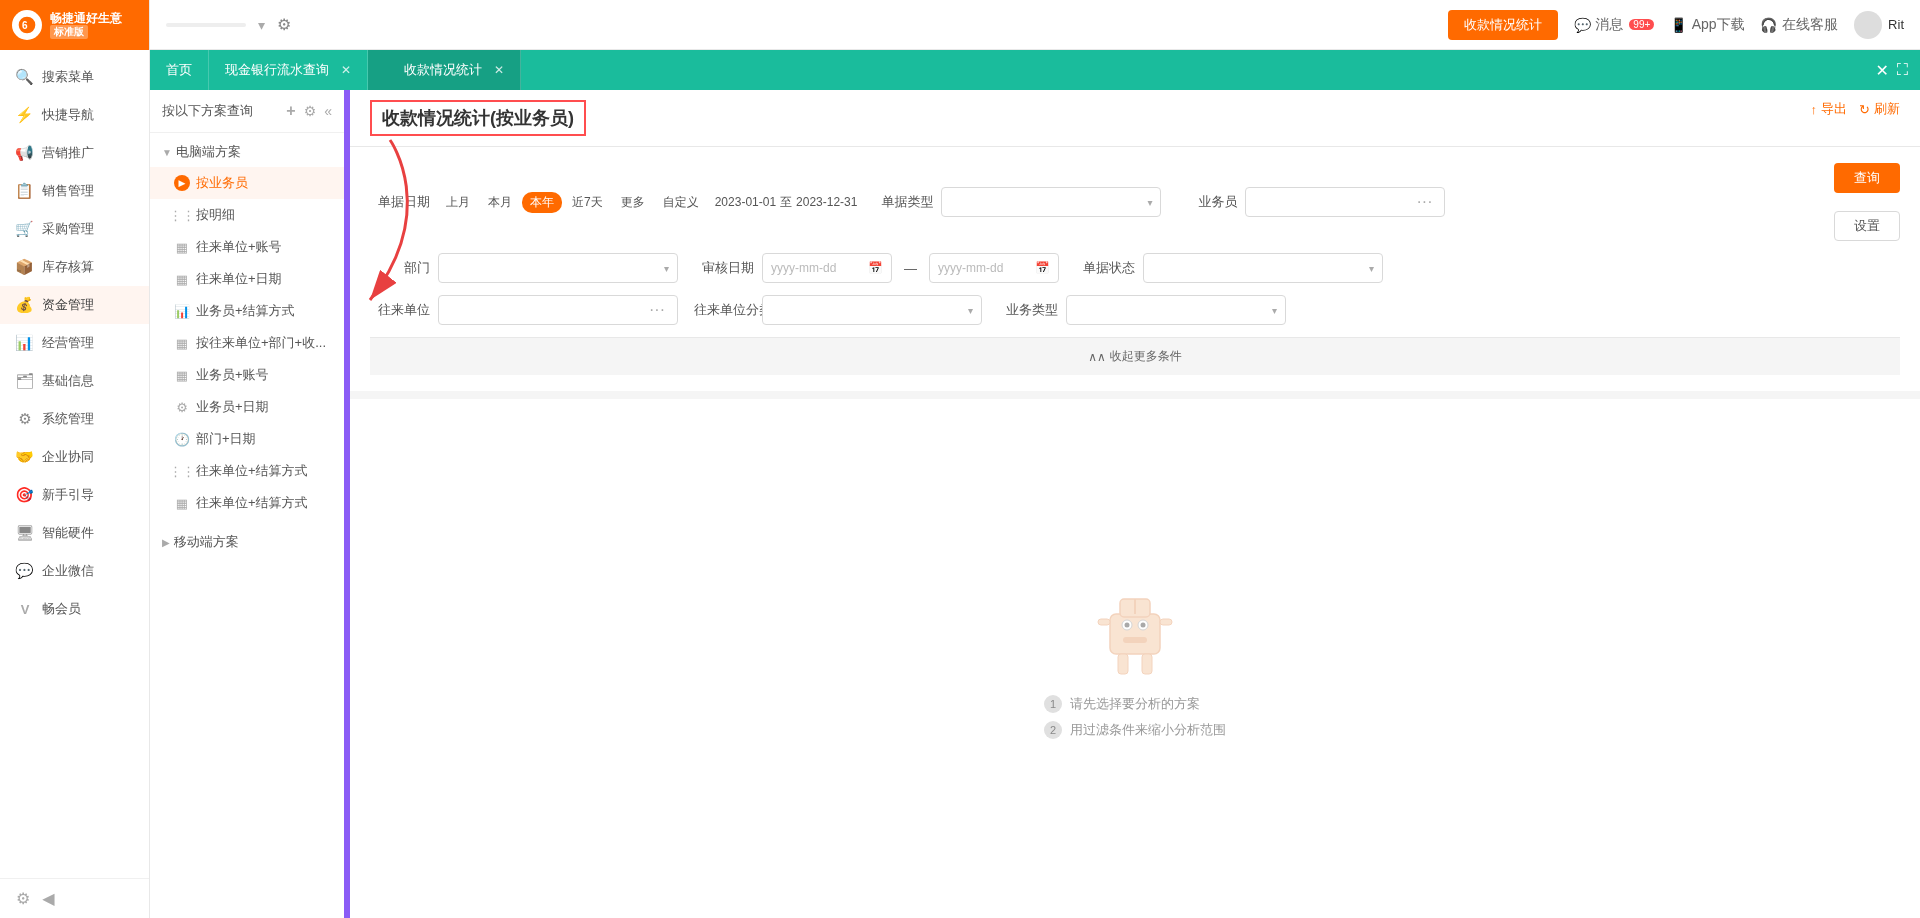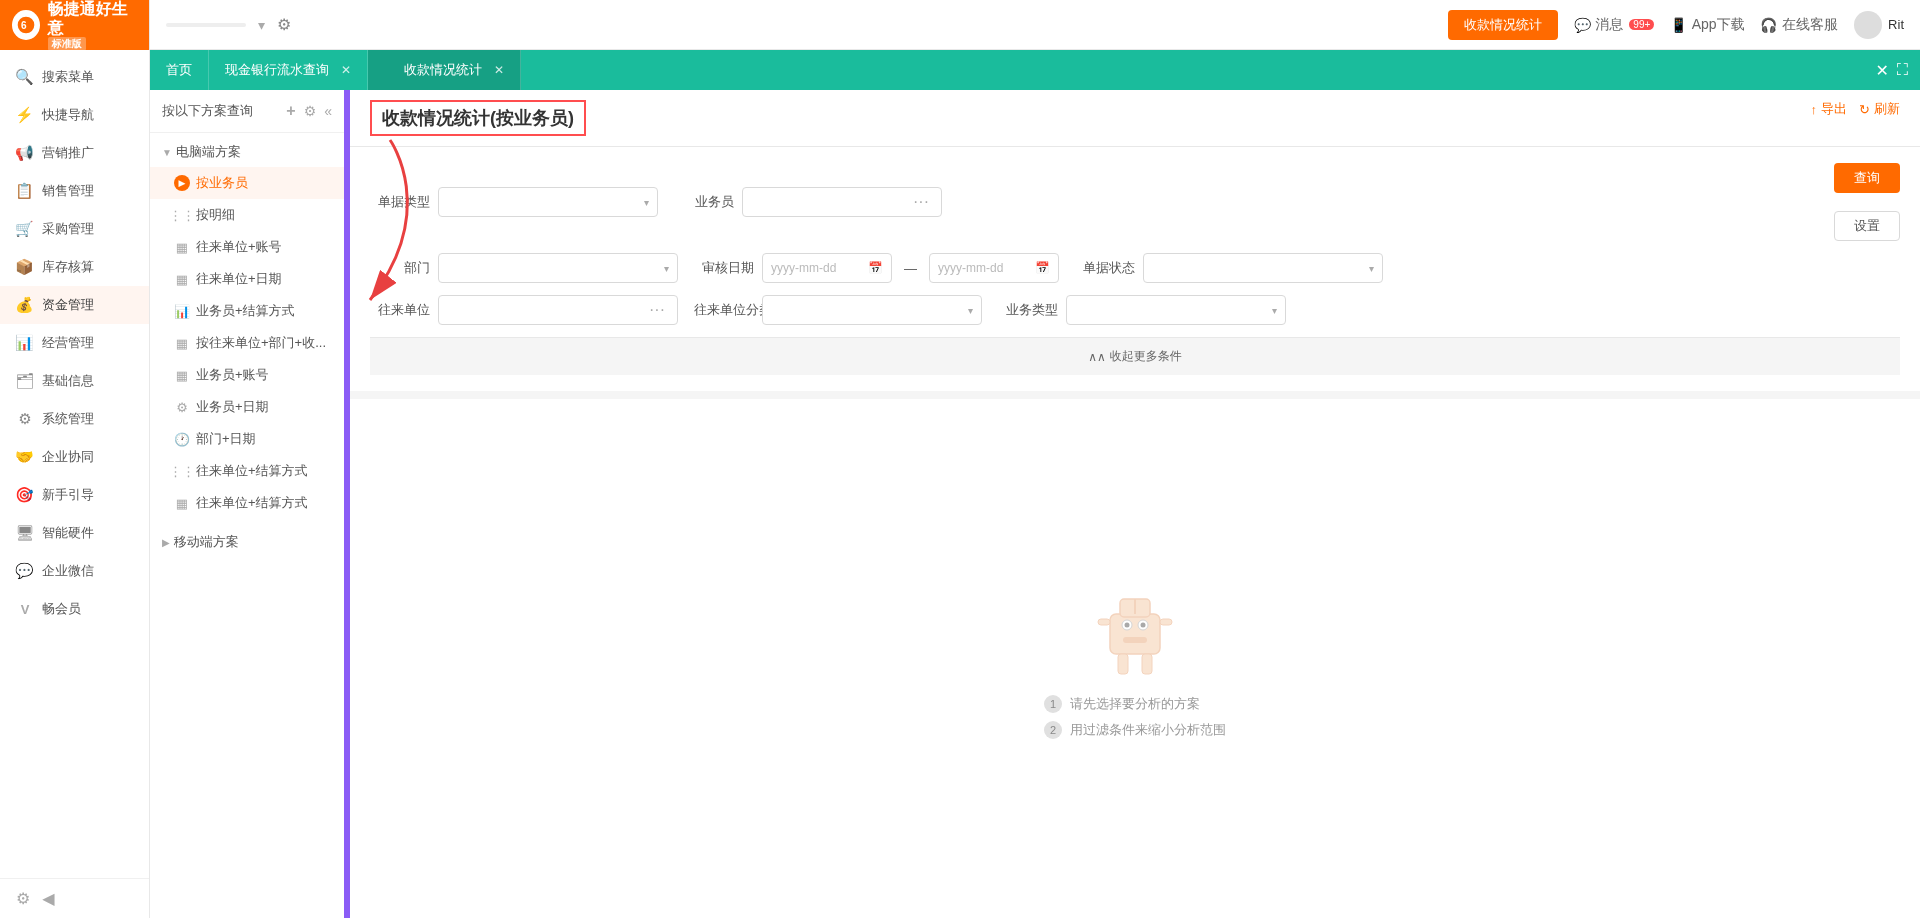--- a/index.html
+++ b/index.html
@@ -108,21 +108,21 @@
 
 <div class="sidebar">
   <div class="sidebar-logo">
     <div class="logo-icon">
       <svg viewBox="0 0 24 24" fill="#ff6a00">
           <circle cx="12" cy="12" r="10"></circle>
           <text x="6" y="17" font-size="12" fill="#fff">6</text>
         </svg>
     </div>
     <div style="display:flex;flex-direction:column;line-height:1.2">
-      <span style="font-size:16px">畅捷通好生意</span>
+      <span style="font-size:12px">畅捷通好生意</span>
       <span style="font-size:10px;background:rgba(255,255,255,0.3);padding:1px 4px;border-radius:2px;width:fit-content">标准版</span>
     </div>
   </div>
   <div class="sidebar-nav">
     <div class="nav-item">
       <span class="nav-icon">🔍</span>
       <span>搜索菜单</span>
     </div>
     <div class="nav-item">
       <span class="nav-icon">⚡</span>
@@ -319,20 +319,36 @@
           <div class="refresh-btn">
             <span>↻</span>
             <span>刷新</span>
           </div>
         </div>
       </div>
 
       <div class="filter-area">
 
         <div class="filter-row">
+          <div class="filter-item">
+            <span class="filter-label">单据日期</span>
+            <div class="date-shortcuts">
+              <span class="date-shortcut">上月</span>
+              <span class="date-shortcut">本月</span>
+              <span class="date-shortcut active">本年</span>
+              <span class="date-shortcut">近7天</span>
+              <span class="date-shortcut">更多</span>
+              <span class="date-shortcut">自定义</span>
+            </div>
+            <div class="date-range">
+              <span>2023-01-01</span>
+              <span> 至 </span>
+              <span>2023-12-31</span>
+            </div>
+          </div>
 
           <div class="filter-item">
             <span class="filter-label">单据类型</span>
             <div class="filter-select" style="min-width:220px">
               <span></span>
               <span class="arrow">▾</span>
             </div>
           </div>
 
           <div class="filter-item">

